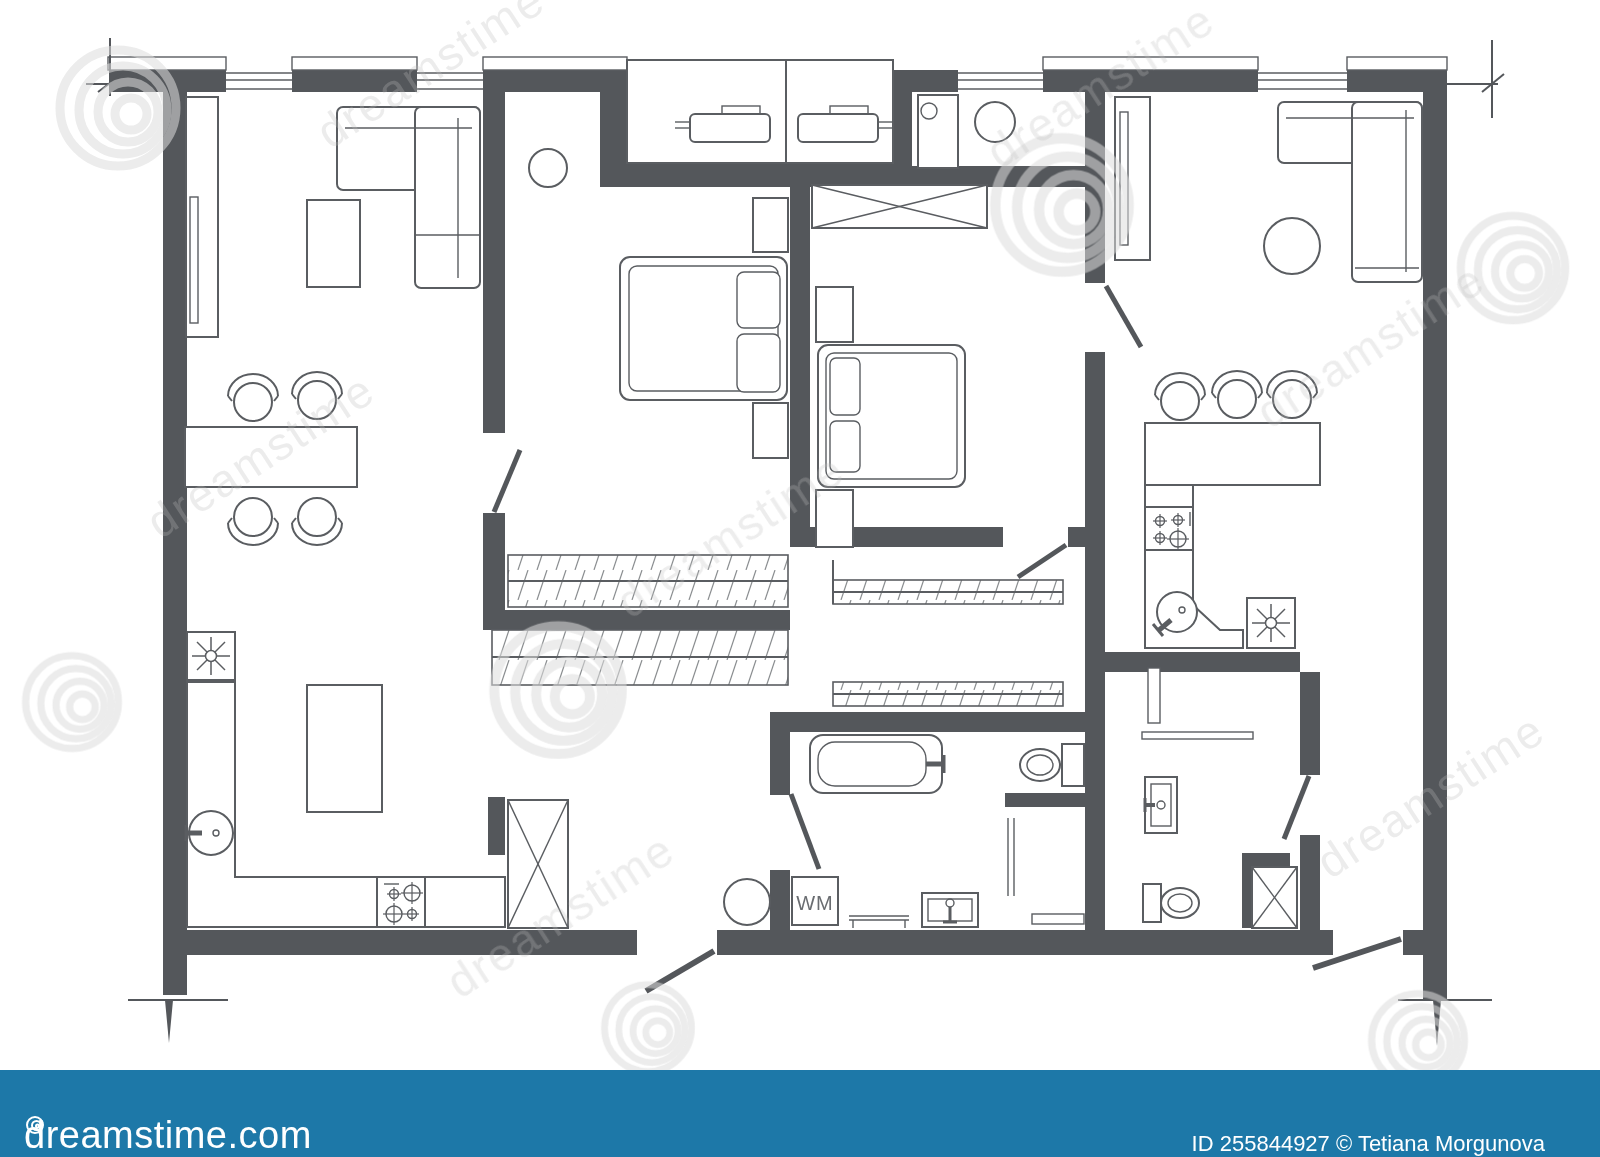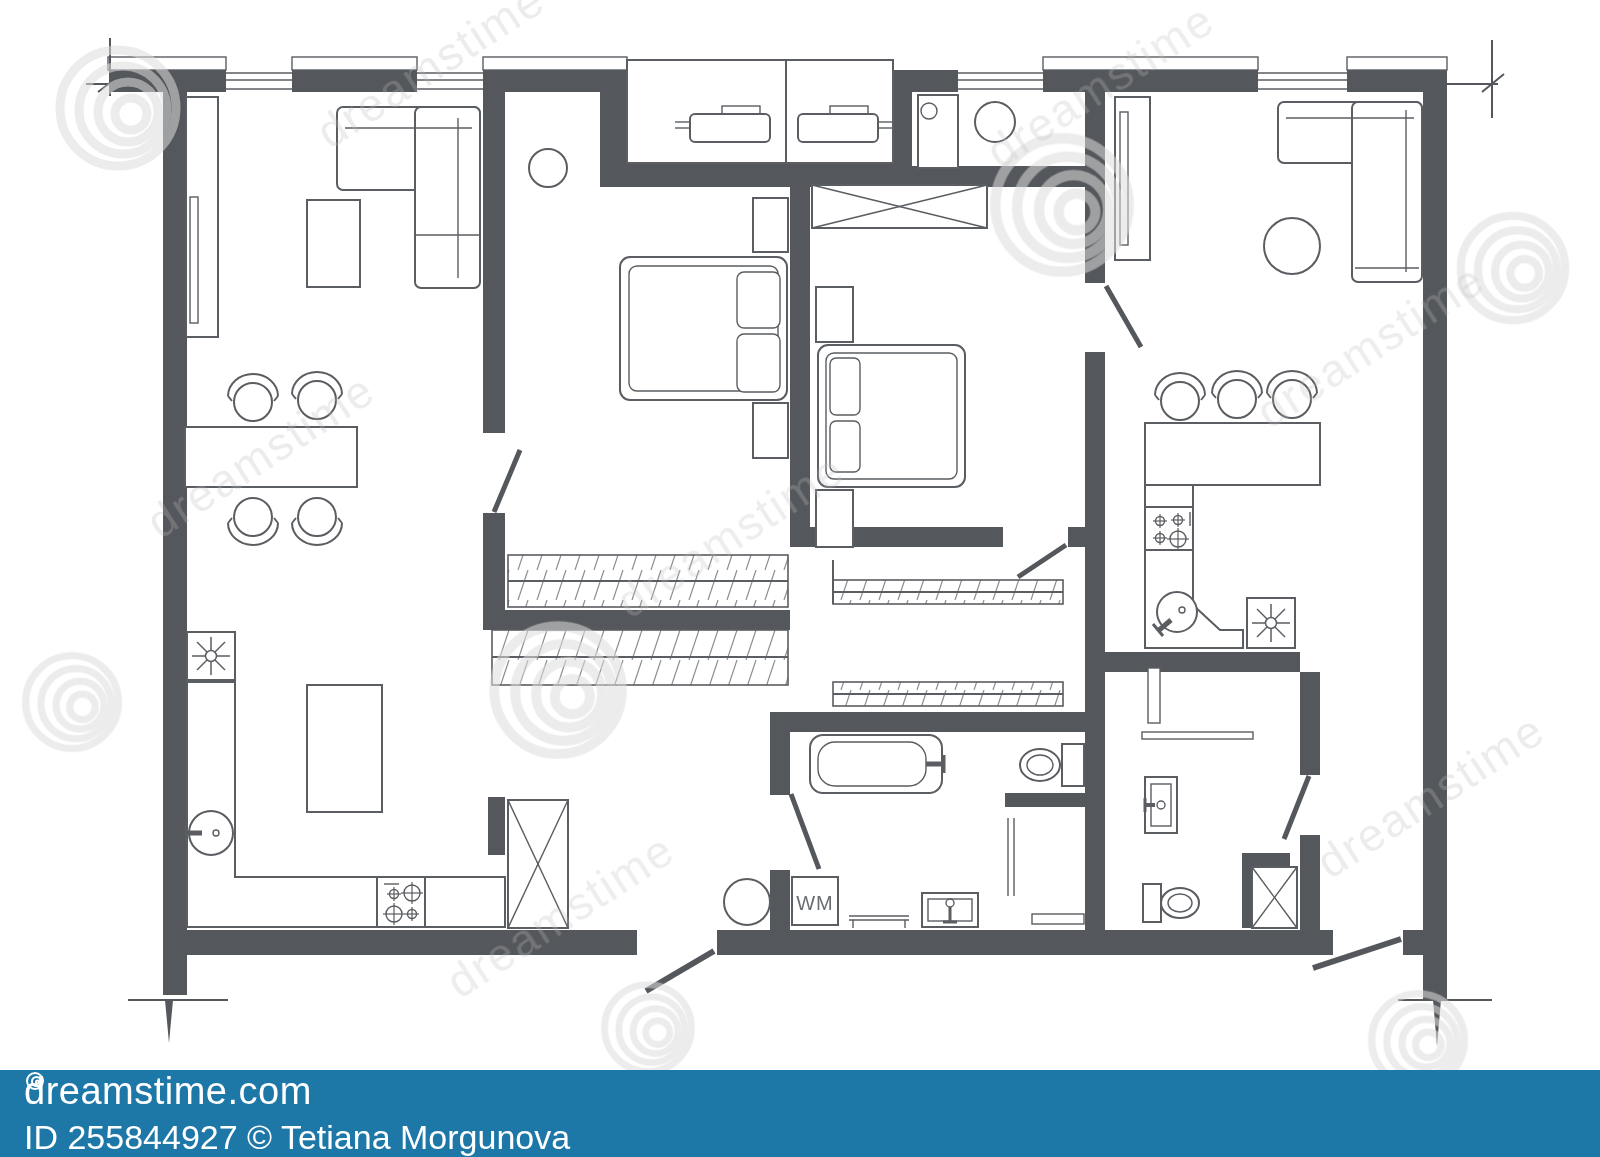--- a/index.html
+++ b/index.html
@@ -13,25 +13,25 @@
   .ln{stroke:#5a5d61;stroke-width:2;fill:none;}
   .lnt{stroke:#5a5d61;stroke-width:1.4;fill:none;}
   .leaf{stroke:#54575b;stroke-width:6;fill:none;}
   .leaf2{stroke:#54575b;stroke-width:5;fill:none;}
   .dim{stroke:#54575b;stroke-width:2;fill:none;}
   .hatchband{fill:url(#hatch);stroke:#5a5d61;stroke-width:1.6;}
   .wmtext{font-family:"Liberation Sans",sans-serif;font-size:20px;fill:#6a6d71;letter-spacing:1px;}
   .ghost{font-family:"Liberation Sans",sans-serif;font-size:46px;fill:#bdbdbd;opacity:0.28;letter-spacing:2px;}
   
   .footer{position:absolute;left:0;bottom:0;width:1600px;height:87px;background:#1d78a8;
-          display:flex;align-items:flex-start;justify-content:space-between;
-          padding:0 55px 0 24px;box-sizing:border-box;flex-direction:column;}
+          display:flex;align-items:flex-end;justify-content:space-between;
+          padding:0 55px 0 24px;box-sizing:border-box;}
   .logo{position:relative;color:#fff;font-size:38px;font-weight:400;letter-spacing:0.5px;}
   .logo-spiral{position:absolute;left:149px;top:-14px;}
-  .credit{color:#fff;font-size:34px;font-weight:400;}
+  .credit{color:#fff;font-size:22px;font-weight:400;}
 </style>
 </head>
 <body>
 
 <div class="stage">
 <svg width="1600" height="1157" viewBox="0 0 1600 1157" xmlns="http://www.w3.org/2000/svg">
   <defs>
     <pattern id="hatch" patternUnits="userSpaceOnUse" width="19" height="30">
       <line x1="15" y1="0" x2="5" y2="30" stroke="#8a8d90" stroke-width="1.2"></line>
     </pattern>

